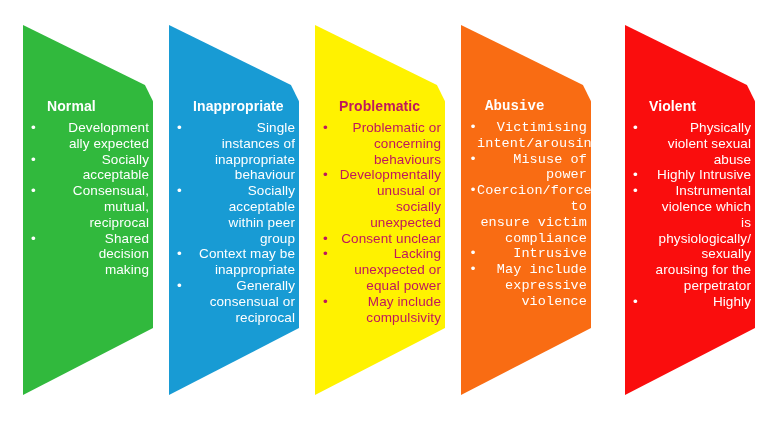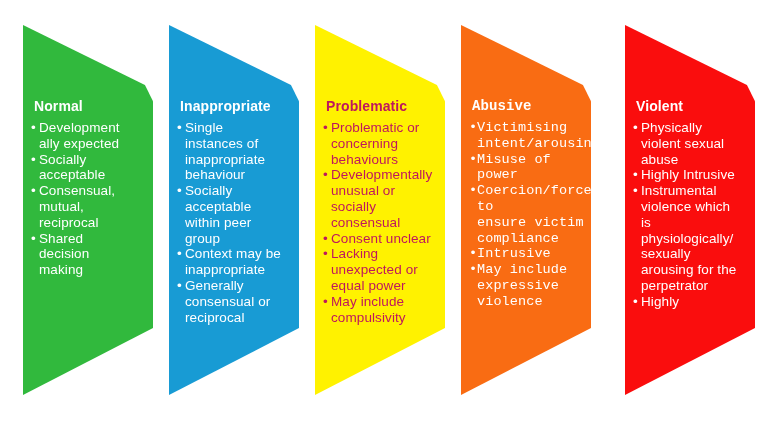--- a/index.html
+++ b/index.html
@@ -24,38 +24,39 @@
   }
   .stage:nth-of-type(1) { left: 23px;  }
   .stage:nth-of-type(2) { left: 169px; }
   .stage:nth-of-type(3) { left: 315px; }
   .stage:nth-of-type(4) { left: 461px; }
   .stage:nth-of-type(5) { left: 625px; }
   .stage-inner {
     padding: 73px 4px 0 8px;
   }
   .stage-title {
-    margin: 0 0 5px 3px;
+    margin: 0 0 5px 16px;
     font-size: 14px;
     line-height: 17px;
     font-weight: bold;
     letter-spacing: 0.1px;
   }
   ul.bullets {
     margin: 0;
     padding: 0;
     list-style: none;
   }
   ul.bullets li {
     position: relative;
     padding-left: 8px;
     font-size: 13.5px;
     line-height: 15.8px;
     white-space: pre-line;
     letter-spacing: 0.1px;
+    text-align: right;
   }
   ul.bullets li::before {
     content: "\2022";
     position: absolute;
     left: 0;
     top: 0;
     white-space: normal;
   }
 </style>
 </head>
@@ -105,21 +106,21 @@
   <div class="stage" style="background: rgb(255, 242, 0); color: #be185d;">
     <div class="stage-inner">
       <h3 class="stage-title">Problematic</h3>
       <ul class="bullets">
         <li>Problematic or
 concerning
 behaviours</li>
         <li>Developmentally
 unusual or
 socially
-consensual</li>
+unexpected</li>
         <li>Consent unclear</li>
         <li>Lacking
 unexpected or
 equal power</li>
         <li>May include
 compulsivity</li>
       </ul>
     </div>
   </div>
 

